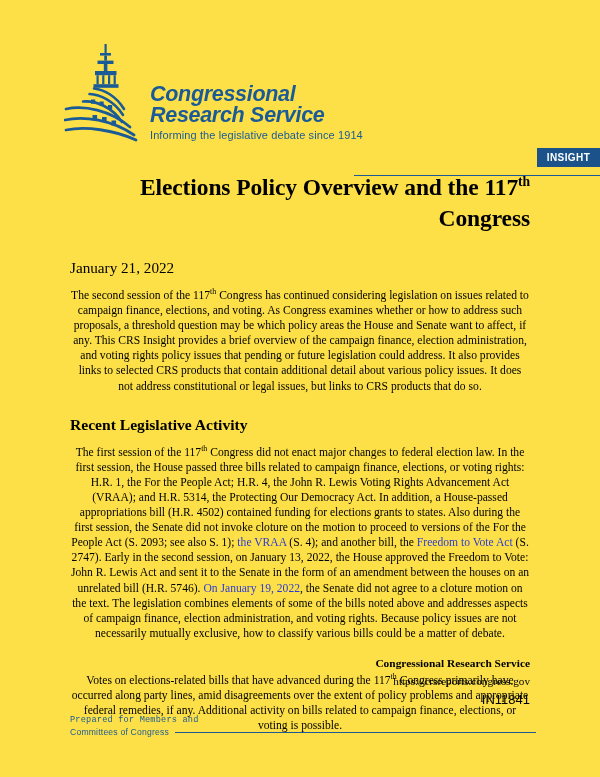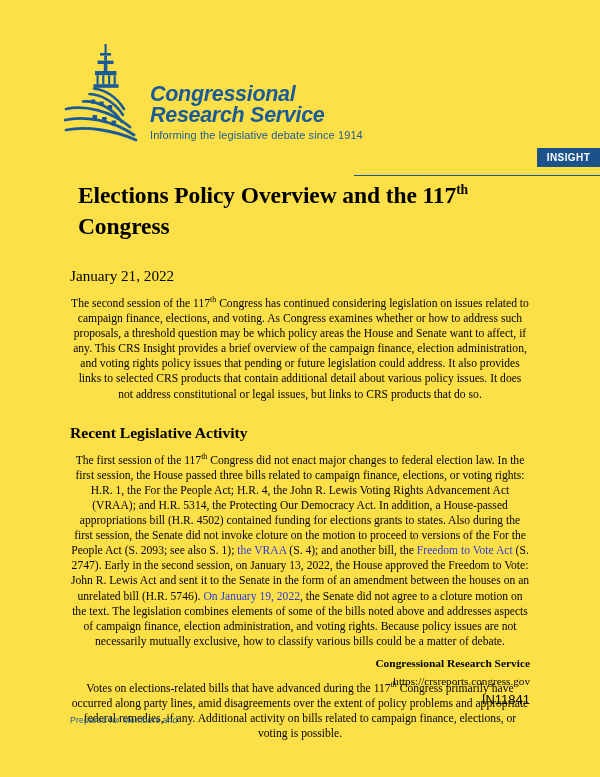--- a/index.html
+++ b/index.html
@@ -96,22 +96,23 @@
     left: 70px;
     top: 172px;
     width: 460px;
   }
   .doc-title {
     font-family: "Liberation Serif", serif;
     font-weight: bold;
     font-size: 23.5px;
     line-height: 31px;
     letter-spacing: -0.1px;
-    margin: 8px;
-    color: #000;
+    margin: 0;
+    color: #000;
+    text-align: right;
   }
   .doc-title sup {
     font-size: 0.58em;
     vertical-align: super;
     line-height: 0;
   }
   .doc-date {
     font-family: Liberation Serif, serif;
     font-size: 15.2px;
     line-height: 20px;
@@ -187,21 +188,21 @@
   }
   .fl-title {
     font-family: "Liberation Sans", sans-serif;
     font-weight: bold;
     font-size: 8.6px;
     letter-spacing: 0.2px;
     line-height: 11px;
     color: #1a5a96;
   }
   .fl-sub1 {
-    font-family: Liberation Sans, sans-serif;
+    font-family: Liberation Mono, monospace;
     font-size: 8.6px;
     letter-spacing: 0.2px;
     line-height: 12px;
     color: #1a5a96;
   }
   .fl-row {
     display: flex;
     align-items: center;
     margin-top: 0px;
   }
@@ -297,15 +298,19 @@
   </div>
 
   <div class="footer-right">
     <div class="footer-org">Congressional Research Service</div>
     <div class="footer-url">https://crsreports.congress.gov</div>
     <div class="footer-id">IN11841</div>
   </div>
 
   <div class="footer-left">
     <div class="fl-sub1">Prepared for Members and</div>
+    <div class="fl-row">
+      <div class="fl-sub2">Committees of Congress</div>
+      <div class="fl-rule"></div>
+    </div>
   </div>
 
 </div>
 
 </body></html>

